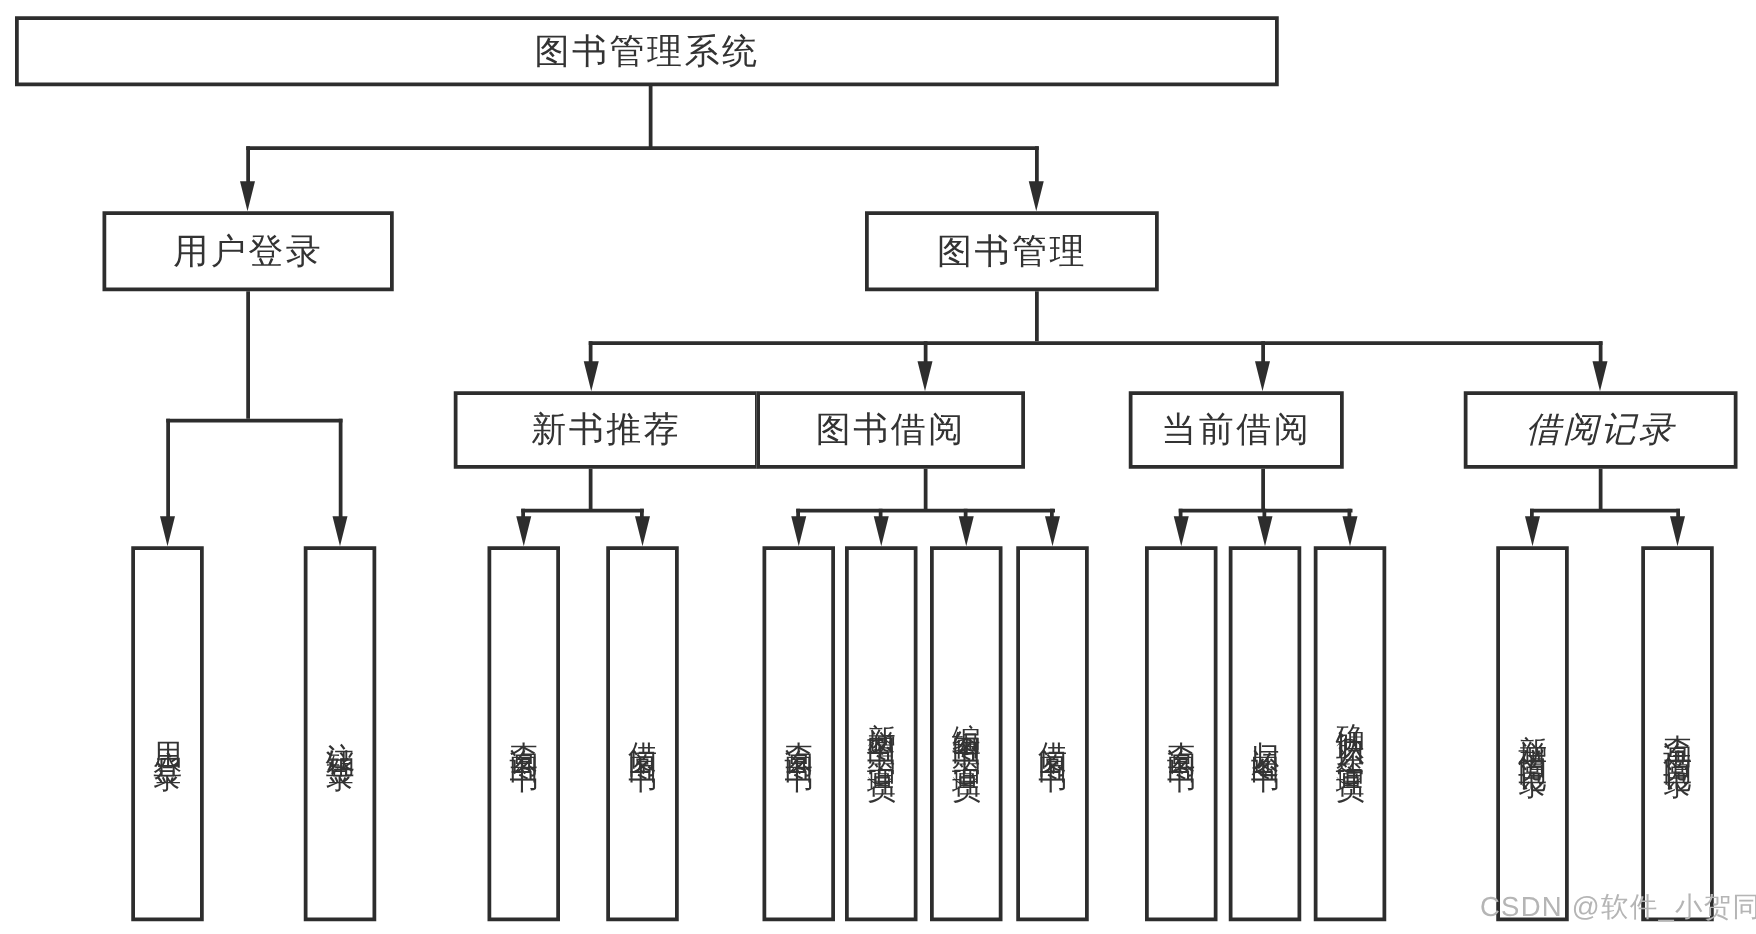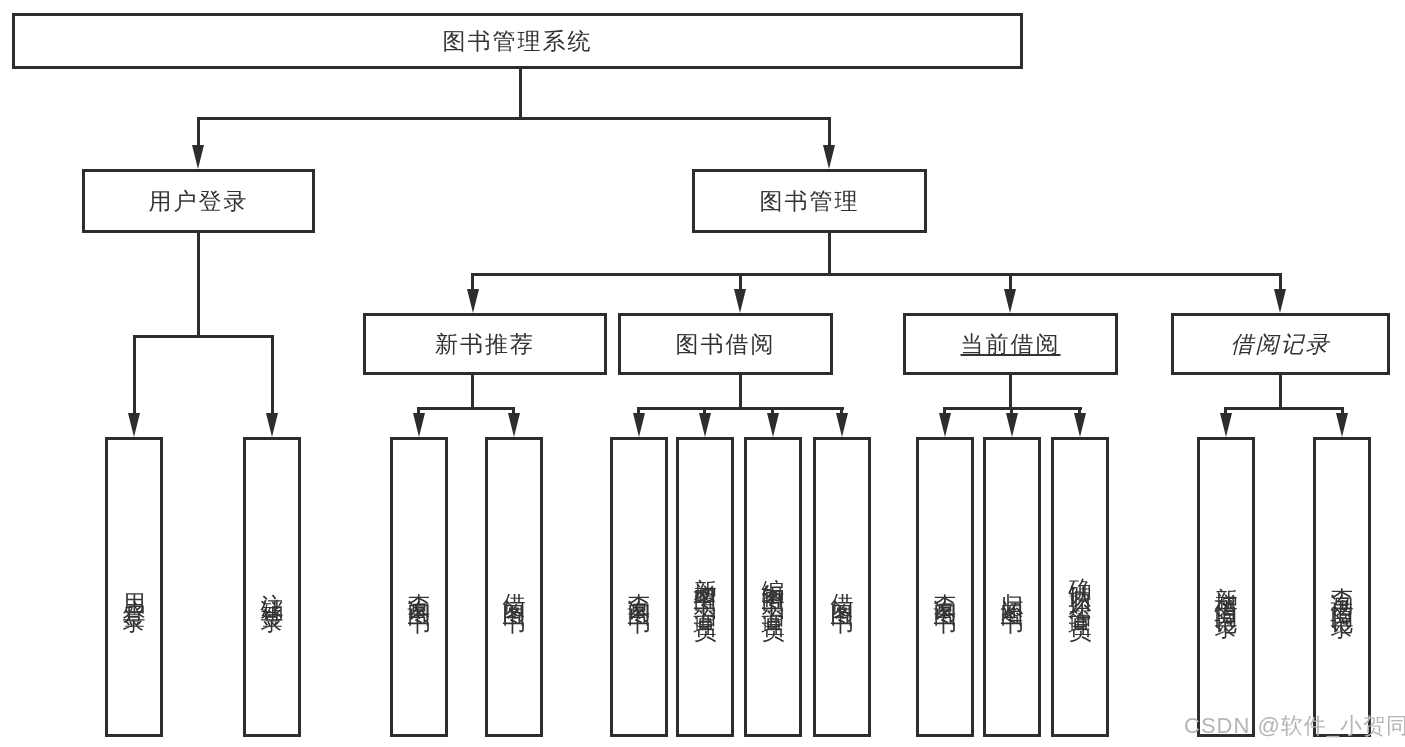--- a/index.html
+++ b/index.html
@@ -5,21 +5,21 @@
   html,body { margin:0; padding:0; background:#ffffff; }
   .stage {
     position:relative; width:1405px; height:747px; background:#ffffff;
     font-family:"Liberation Sans","DejaVu Sans",sans-serif; overflow:hidden;
   }
   .box {
     position:absolute; background:#ffffff; border:3px solid #2d2d2d;
     box-sizing:border-box; display:flex; align-items:center; justify-content:center;
     color:#333333;
   }
-  .hlabel { font-size:23px; letter-spacing:2px; white-space:nowrap; }
+  .hlabel { font-size:28px; letter-spacing:2px; white-space:nowrap; }
   .vtext  {
     writing-mode:vertical-rl; text-orientation:mixed;
     font-size:23px; letter-spacing:6px; line-height:1; color:#333333;
   }
   .vline { position:absolute; width:3px; background:#2d2d2d; }
   .hline { position:absolute; height:3px; background:#2d2d2d; }
   .arrow {
     position:absolute; width:0; height:0;
     border-left:6px solid transparent; border-right:6px solid transparent;
     border-top:24px solid #2d2d2d;
@@ -66,24 +66,24 @@
   <div class="vline" style="left:739px; top:273px; height:18px;"></div>
   <div class="arrow" style="left:734px; top:289px;"></div>
   <div class="vline" style="left:1009px; top:273px; height:18px;"></div>
   <div class="arrow" style="left:1004px; top:289px;"></div>
   <div class="vline" style="left:1279px; top:273px; height:18px;"></div>
   <div class="arrow" style="left:1274px; top:289px;"></div>
 
   <div class="box" style="left:363px; top:313px; width:244px; height:62px;">
     <span class="hlabel">新书推荐</span>
   </div>
-  <div class="box" style="left:618px; top:313px; width:215px; height:62px;justify-content:center;">
+  <div class="box" style="left:605px; top:313px; width:215px; height:62px;justify-content:center;">
     <span class="hlabel">图书借阅</span>
   </div>
-  <div class="box" style="left:903px; top:313px; width:215px; height:62px;text-decoration:underline;">
+  <div class="box" style="left:903px; top:313px; width:172px; height:62px;">
     <span class="hlabel">当前借阅</span>
   </div>
   <div class="box" style="left:1171px; top:313px; width:219px; height:62px;font-style:italic;">
     <span class="hlabel">借阅记录</span>
   </div>
 
   <div class="vline" style="left:471px; top:375px; height:33px;"></div>
   <div class="hline" style="left:417px; top:407px; width:98px;"></div>
   <div class="vline" style="left:417px; top:407px; height:8px;"></div>
   <div class="arrow" style="left:413px; top:413px;"></div>

